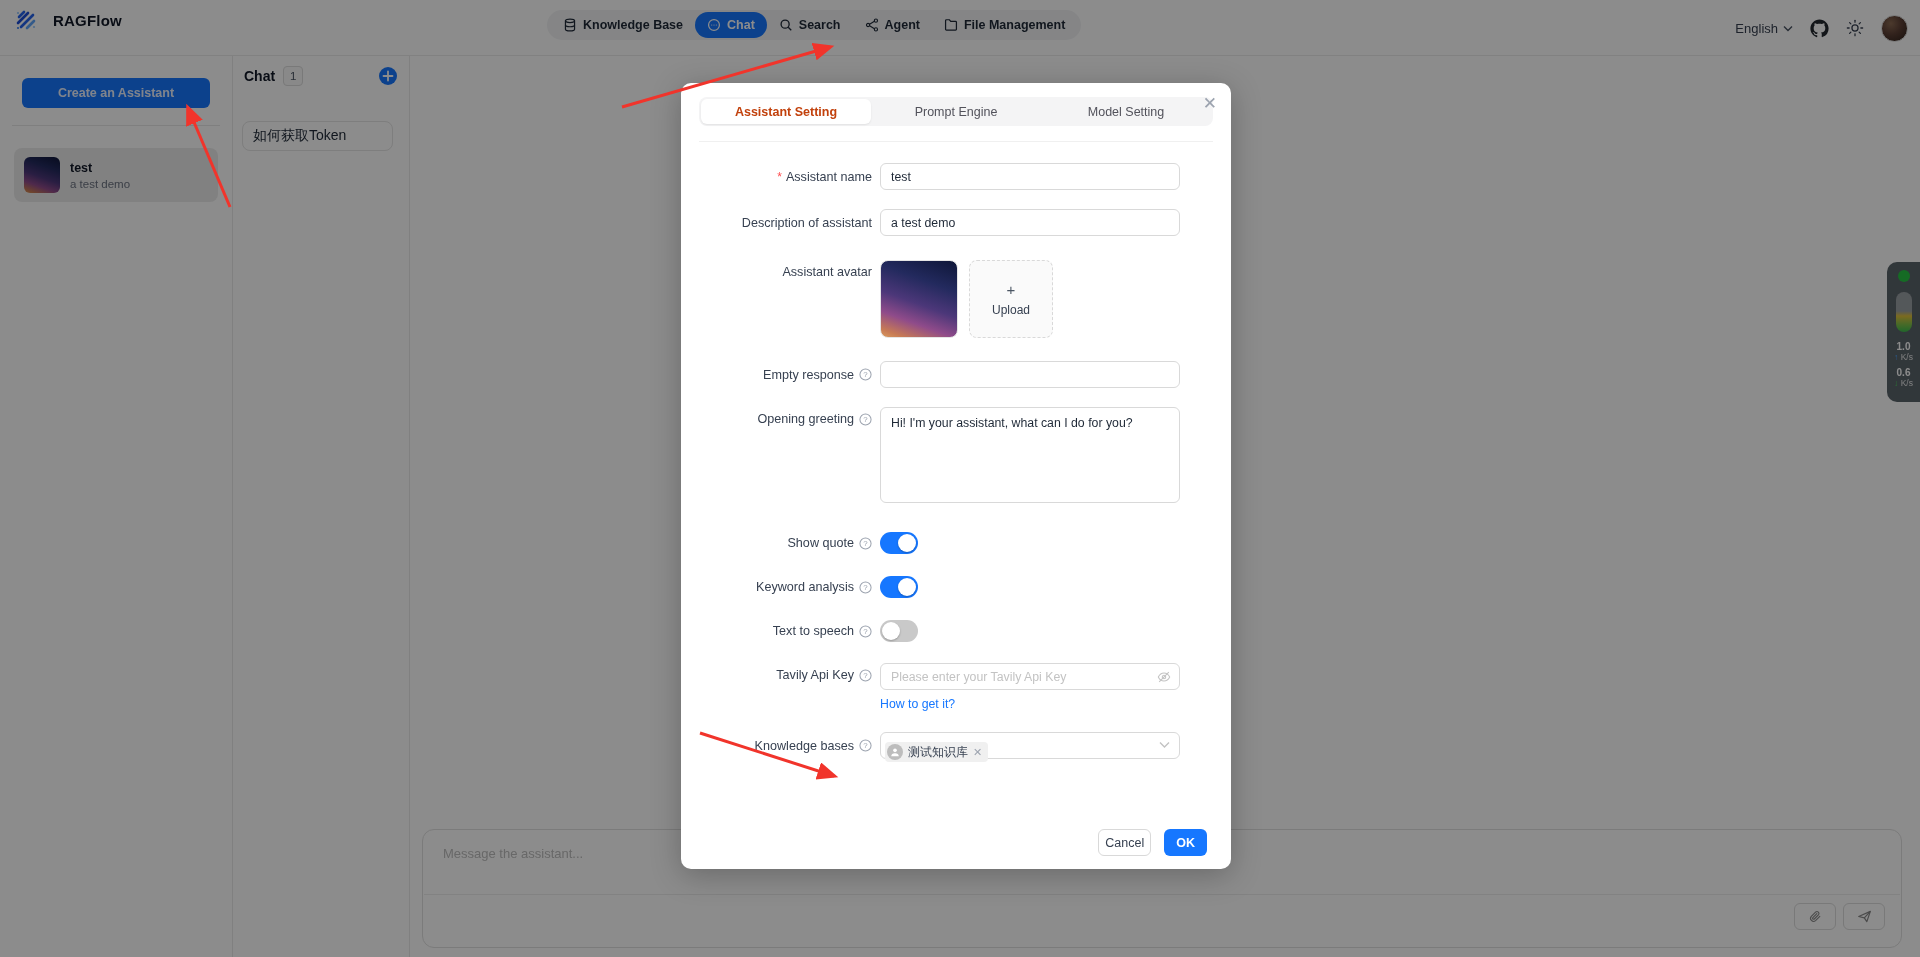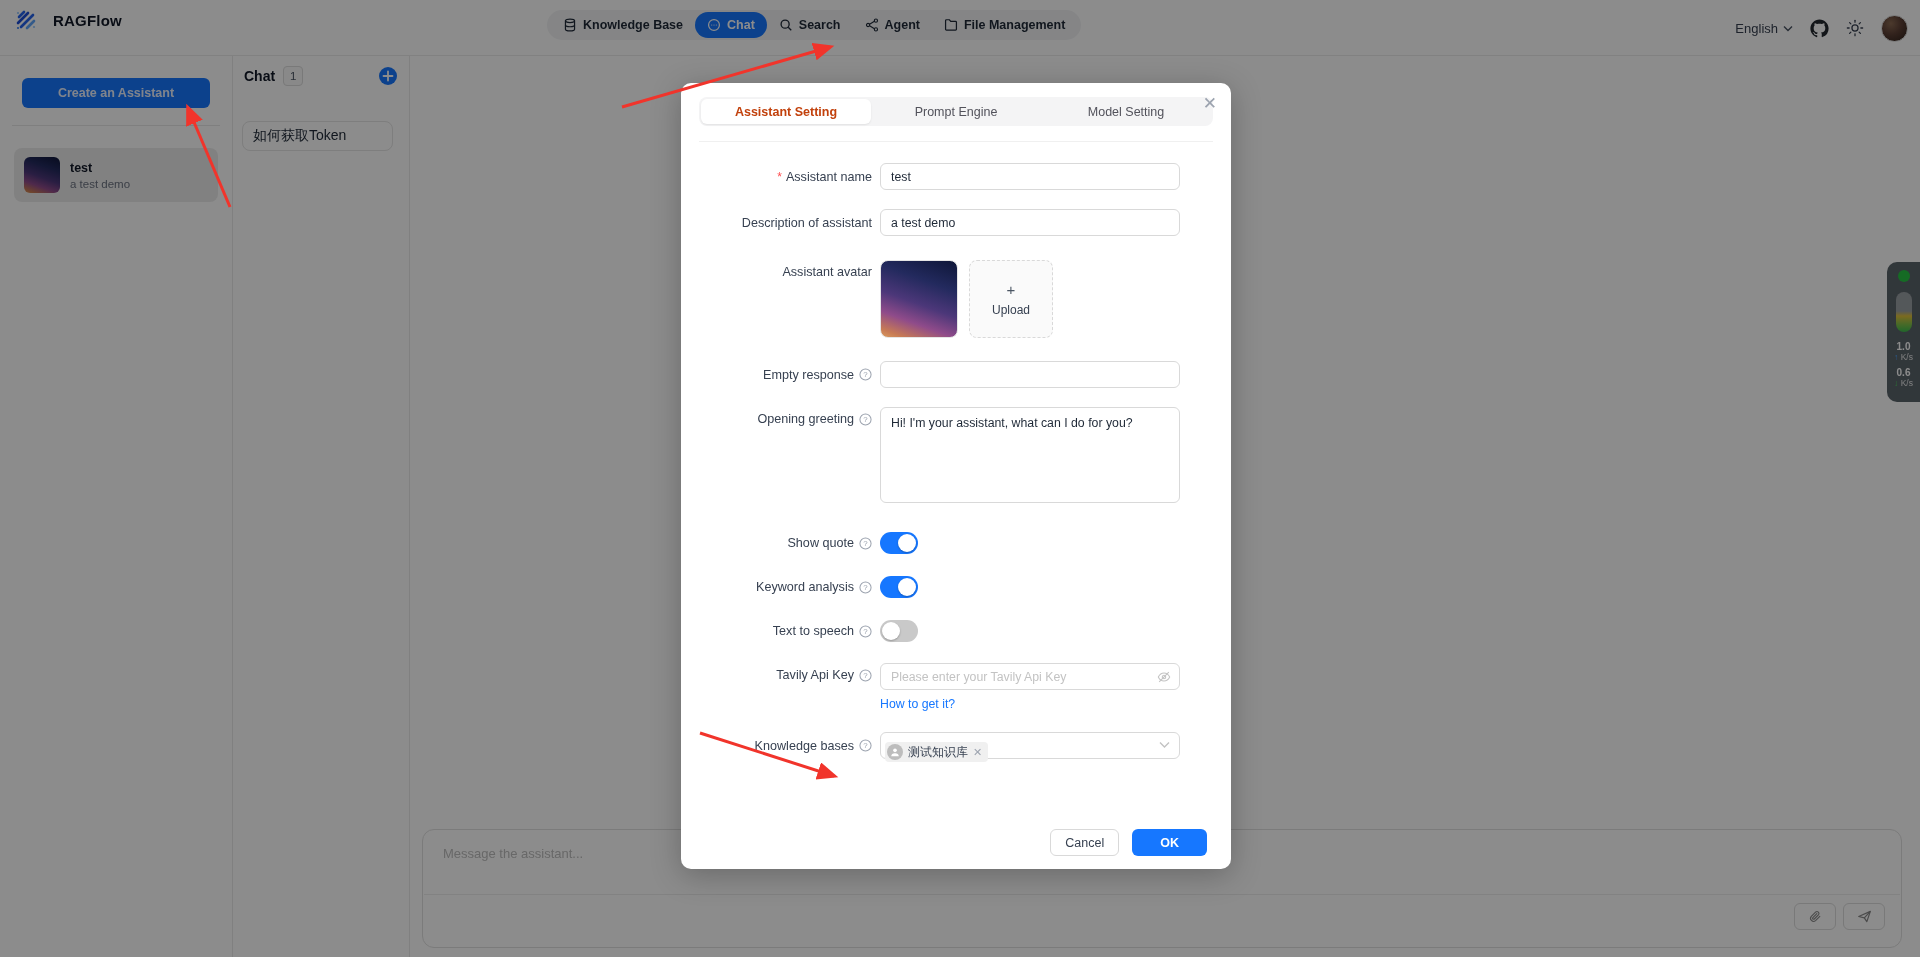--- a/index.html
+++ b/index.html
@@ -101,22 +101,22 @@
   .help-link { display:inline-block; margin-top:7px; font-size:12.3px; color:#1677ff; text-decoration:none; cursor:pointer; }
 
   .kb-select { width:300px; height:27px; border:1px solid #d9d9d9; border-radius:6px; background:#fff; display:flex; align-items:center; padding:13px 26px 0 4px; position:relative; cursor:pointer; }
   .kb-tag { height:20px; background:#f0f0f0; border-radius:4px; display:flex; align-items:center; gap:5px; padding:0 6px 0 2px; }
   .kb-tag-avatar { width:16px; height:16px; border-radius:50%; background:#bdbdbd; display:flex; align-items:center; justify-content:center; }
   .kb-tag-name { font-size:12px; color:#374151; }
   .kb-tag-close { font-size:11px; color:#9ca3af; cursor:pointer; line-height:1; }
   .kb-chevron { position:absolute; right:9px; top:8px; display:flex; }
 
   .modal-footer { position:absolute; right:24px; bottom:13px; display:flex; gap:13px; }
-  .btn-cancel { height:27px; padding:0 14px; background:#fff; border:1px solid #d9d9d9; border-radius:6px; font-size:12.5px; color:#374151; cursor:pointer; font-family:inherit; }
-  .btn-ok { height:27px; padding:0 28px; background:#1677ff; border:none; border-radius:6px; font-size:12.5px; font-weight:600; color:#fff; cursor:pointer; font-family:inherit; }
+  .btn-cancel { height:27px; padding:0 6px; background:#fff; border:1px solid #d9d9d9; border-radius:6px; font-size:12.5px; color:#374151; cursor:pointer; font-family:inherit; }
+  .btn-ok { height:27px; padding:0 12px; background:#1677ff; border:none; border-radius:6px; font-size:12.5px; font-weight:600; color:#fff; cursor:pointer; font-family:inherit; }
 
   .arrows { position:absolute; inset:0; z-index:300; pointer-events:none; }
 </style>
 </head>
 <body>
 
 <div class="screen">
 
   <div class="header">
     <div class="brand">

